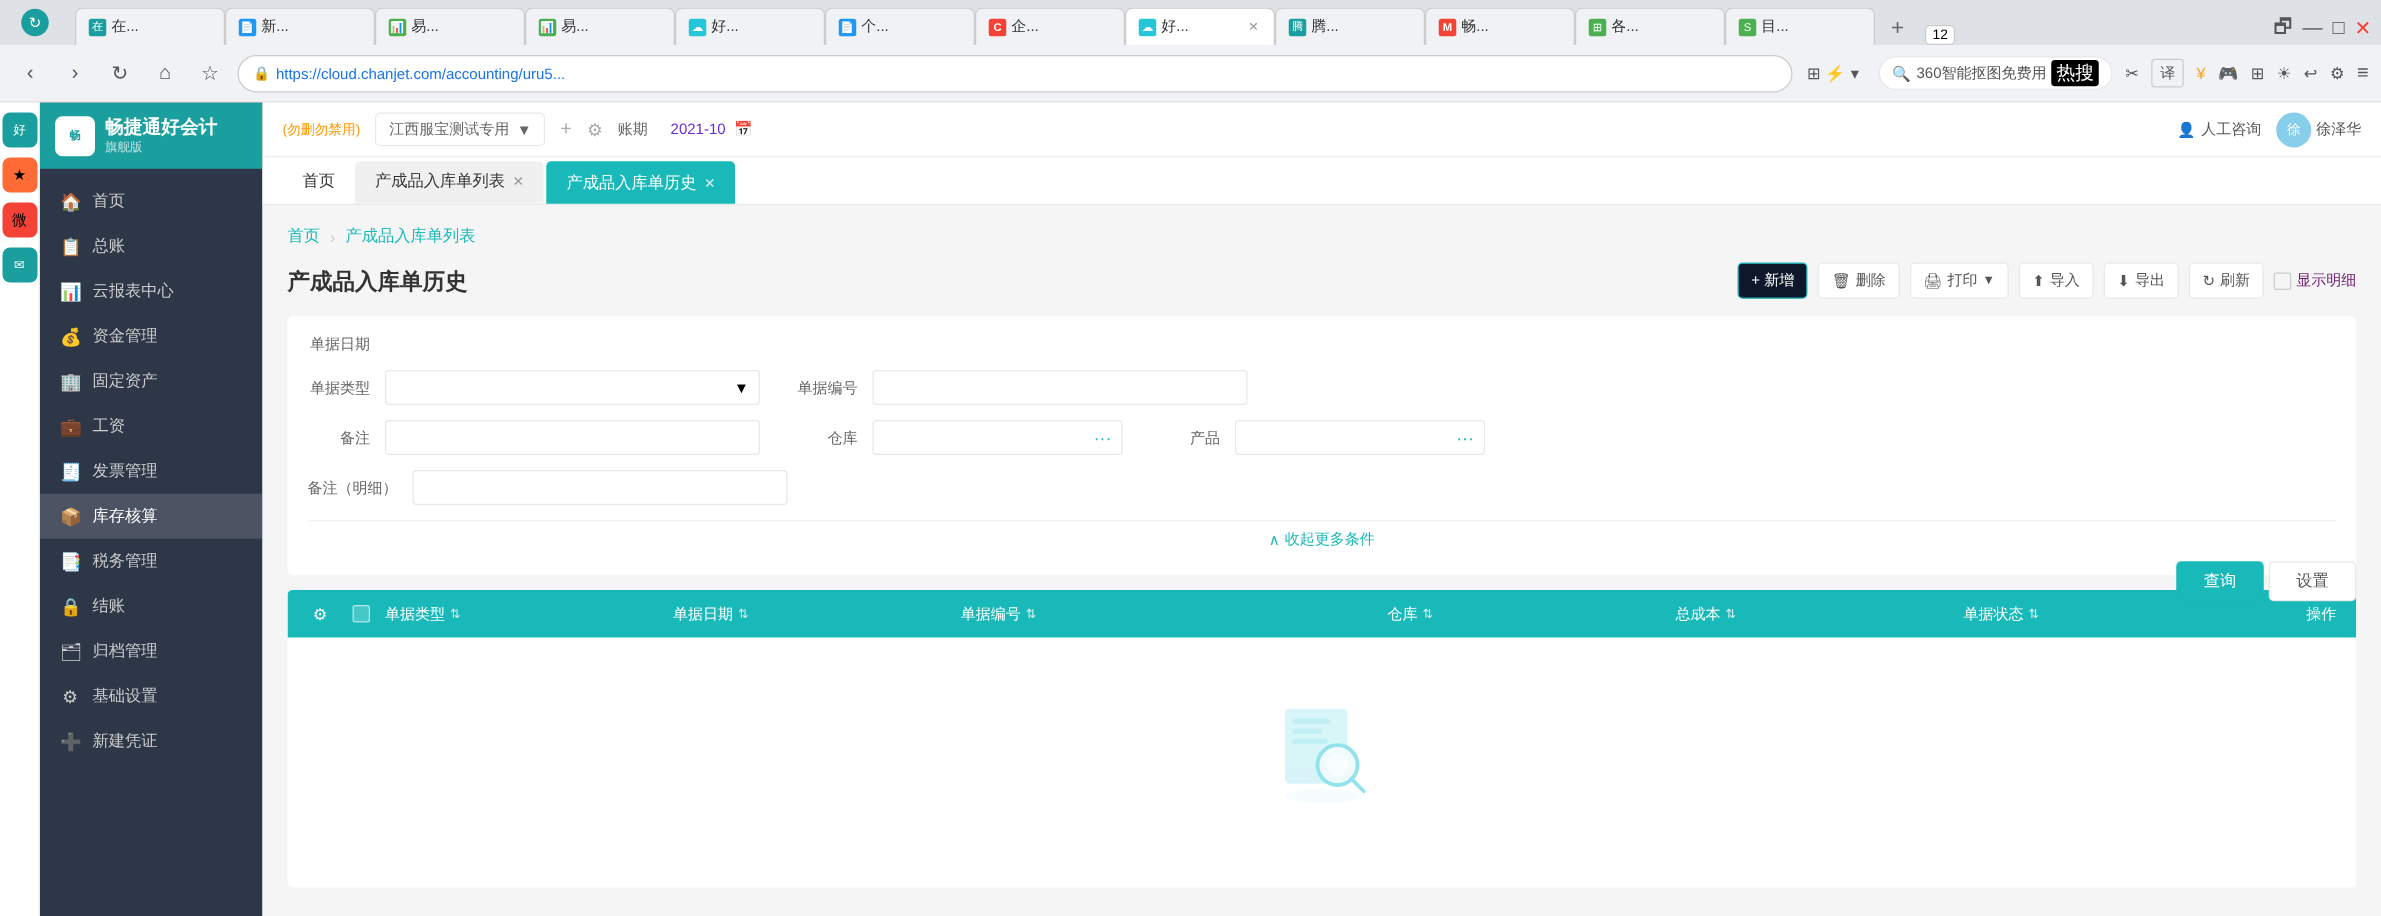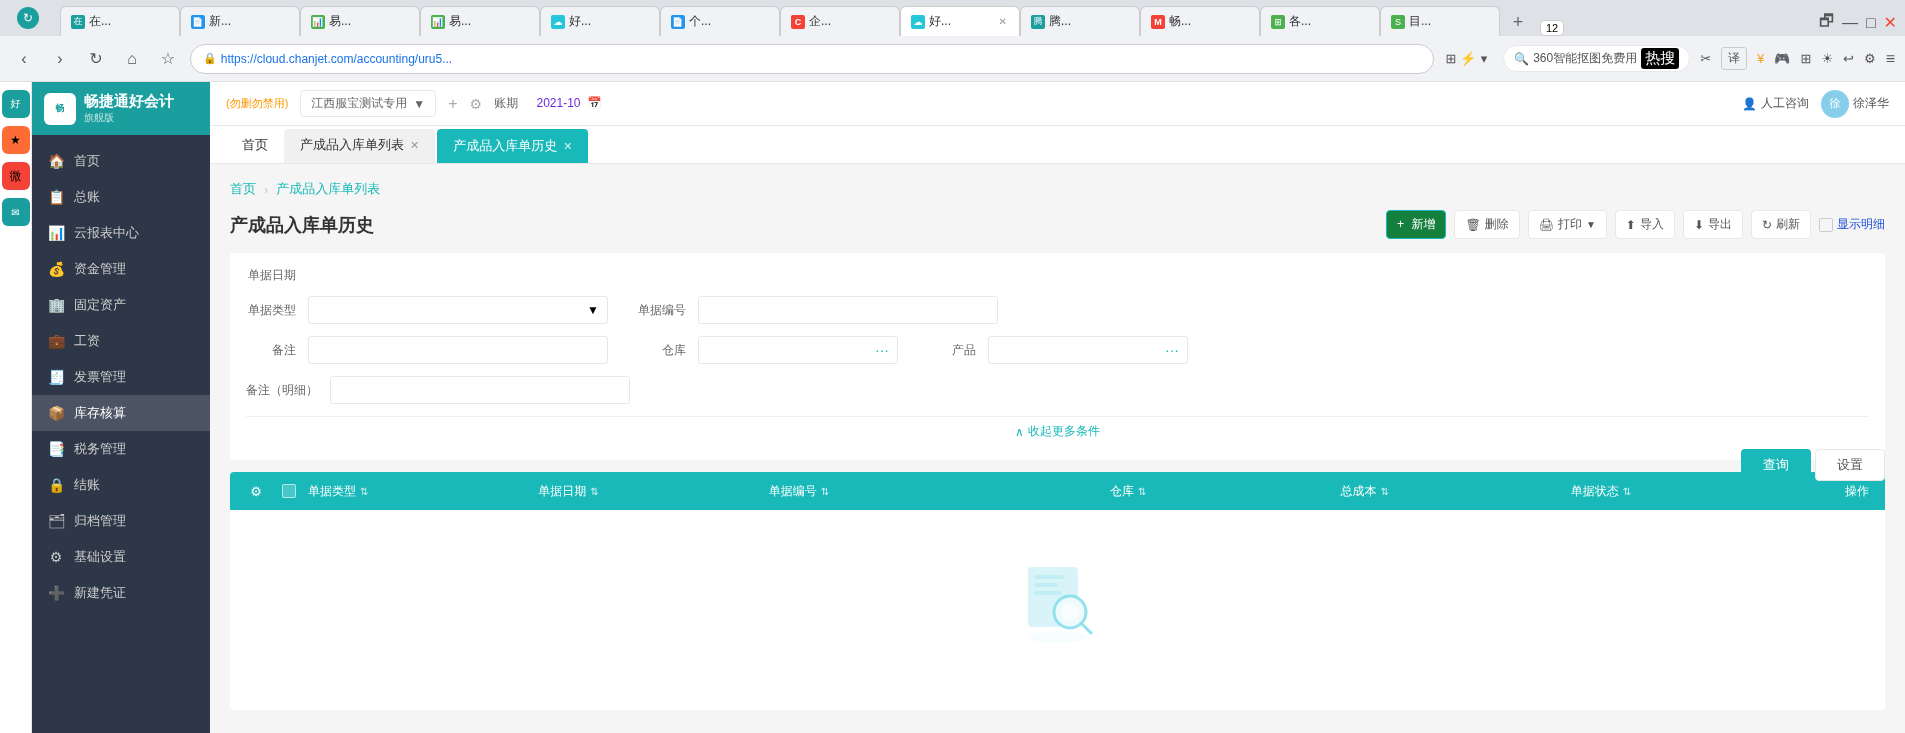--- a/index.html
+++ b/index.html
@@ -64,22 +64,22 @@
     .page-tab.inactive .tab-close-x { font-size: 11px; color: #999; }
 
     
     .content-area { flex: 1; overflow-y: auto; padding: 16px 20px; }
 
     
     .page-title-bar { display: flex; align-items: center; justify-content: space-between; margin-bottom: 14px; }
     .page-title { font-size: 18px; font-weight: bold; color: #333; }
     .action-bar { display: flex; align-items: center; gap: 8px; }
     .action-btn { display: flex; align-items: center; gap: 4px; padding: 5px 10px; border: 1px solid #e8e8e8; border-radius: 4px; background: #fff; font-size: 12px; color: #555; cursor: pointer; }
-    .action-btn.primary { background: #15803d; color: #fff; border-color: #1ab9b9; font-family: Liberation Mono, monospace; }
-    .show-detail-label { display: flex; align-items: center; gap: 4px; font-size: 12px; color: #1d4ed8; cursor: pointer; }
+    .action-btn.primary { background: #0f172a; color: #fff; border-color: #1ab9b9; }
+    .show-detail-label { display: flex; align-items: center; gap: 4px; font-size: 12px; color: #701a75; cursor: pointer; }
     .checkbox-box { width: 14px; height: 14px; border: 1px solid #ccc; border-radius: 2px; }
 
     
     .search-panel { background: #fff; border-radius: 4px; padding: 14px 16px; margin-bottom: 12px; }
     .search-row { display: flex; align-items: center; gap: 12px; margin-bottom: 12px; }
     .search-label { font-size: 12px; color: #666; white-space: nowrap; min-width: 50px; text-align: right; }
     .date-filter { display: flex; align-items: center; gap: 6px; }
     .date-btn { padding: 3px 8px; border: 1px solid #e8e8e8; border-radius: 3px; font-size: 12px; color: #555; cursor: pointer; background: #fff; }
     .date-btn.active { background: #1ab9b9; color: #fff; border-color: #1ab9b9; }
     .date-range-text { font-size: 12px; color: #888; margin-left: 6px; }

